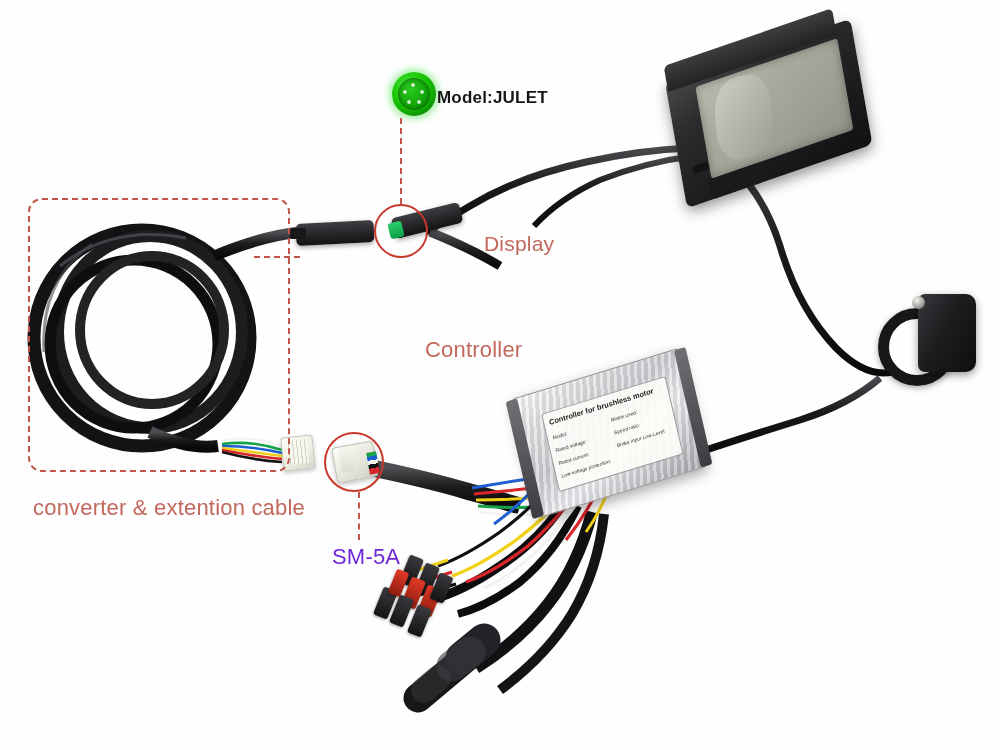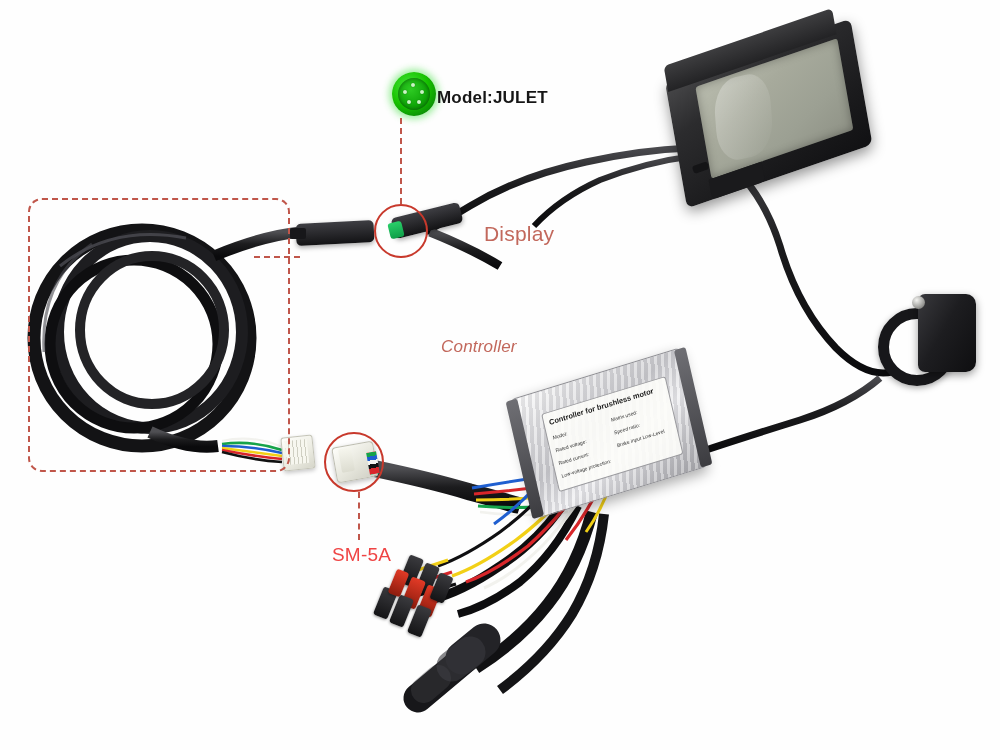--- a/index.html
+++ b/index.html
@@ -18,24 +18,24 @@
   }
   .abs{position:absolute;}
 
   
   .anno{
     position:absolute;
     color:#c2685c;
     white-space:nowrap;
     letter-spacing:.2px;
   }
-  .anno-display{left:484px;top:222px;font-size:21px;}
-  .anno-controller{left:441px;top:337px;font-size:17px;font-style:italic;}
+  .anno-display{left:484px;top:232px;font-size:21px;}
+  .anno-controller{left:425px;top:337px;font-size:22px;}
   .anno-cable{left:33px;top:495px;font-size:22px;}
-  .anno-sm5a{left:332px;top:544px;font-size:19px;color:#ef4444;}
+  .anno-sm5a{left:332px;top:544px;font-size:22px;color:#6d28d9;}
   .anno-brand{left:437px;top:88px;font-size:17px;color:#161616;font-weight:bold;}
 
   
   .dash-box{
     position:absolute;
     border:2px dashed #c0564a;
     border-radius:14px;
     box-sizing:border-box;
   }
   .dash-circle{
@@ -352,15 +352,16 @@
 
   <div class="dash-circle" style="left:374px;top:204px;width:54px;height:54px;"></div>
   <div class="lead" style="left:400px;top:118px;height:86px;"></div>
 
   <div class="dash-circle" style="left:324px;top:432px;width:60px;height:60px;"></div>
   <div class="lead" style="left:358px;top:492px;height:48px;"></div>
 
   <span class="anno anno-brand">Model:JULET</span>
   <span class="anno anno-display">Display</span>
   <span class="anno anno-controller">Controller</span>
+  <span class="anno anno-cable">converter &amp; extention cable</span>
   <span class="anno anno-sm5a">SM-5A</span>
 
 </div>
 
 </body></html>

